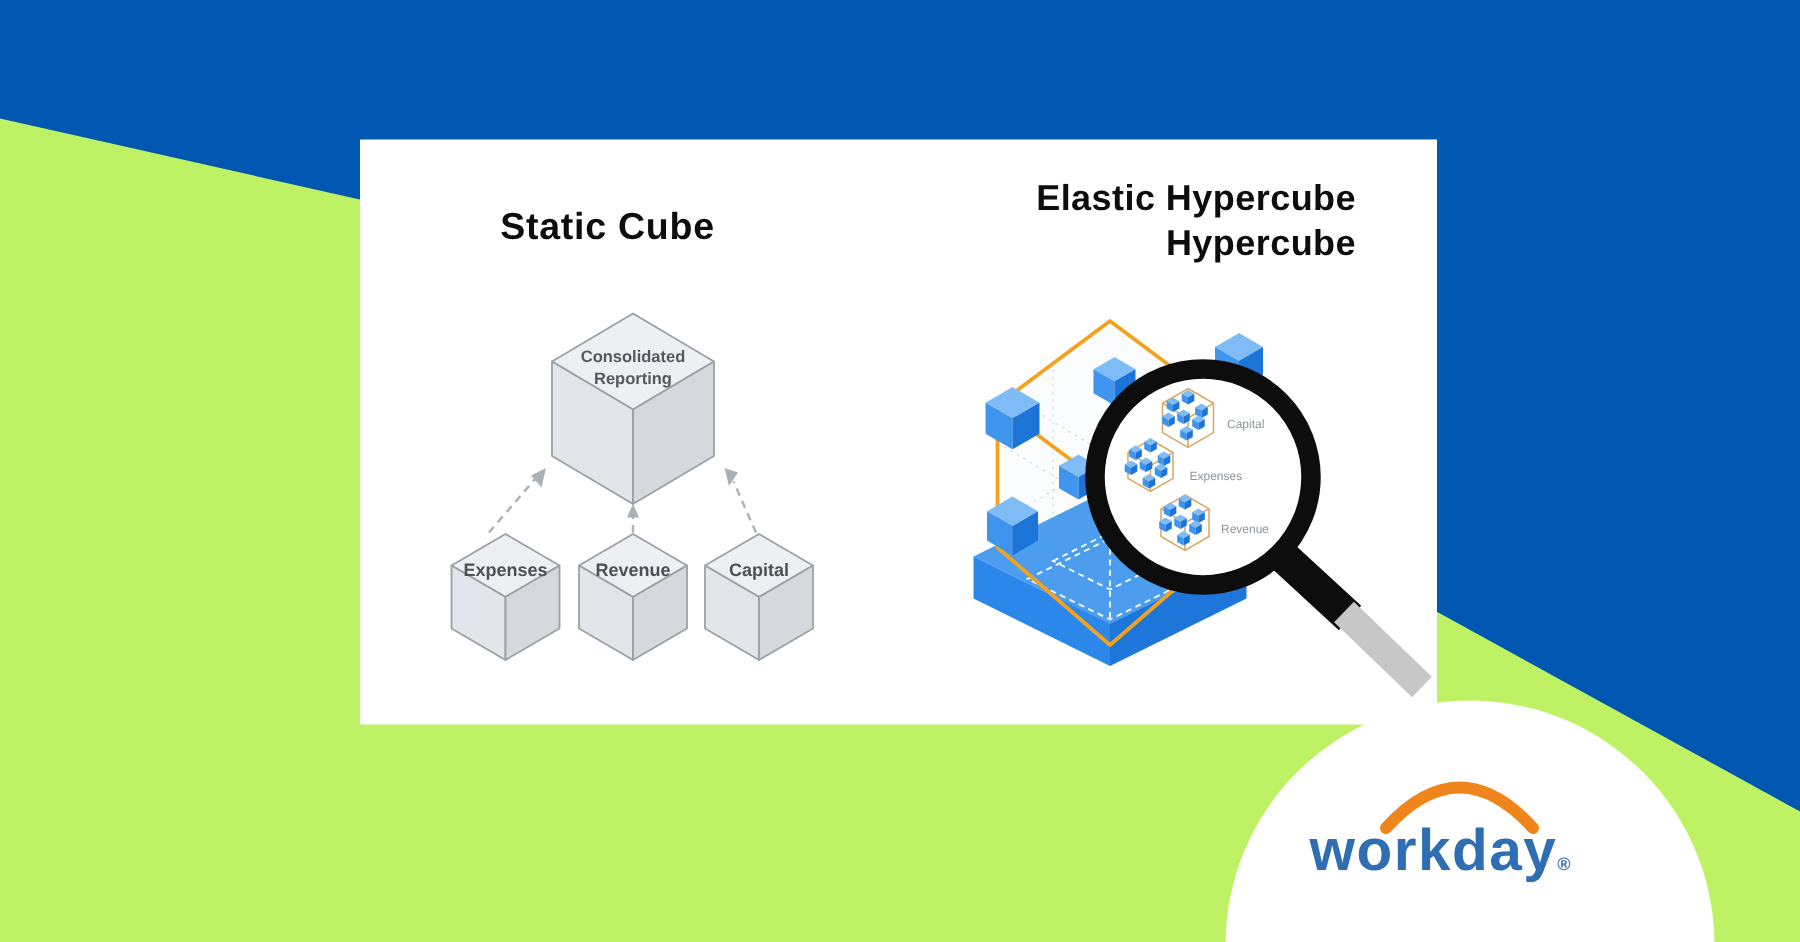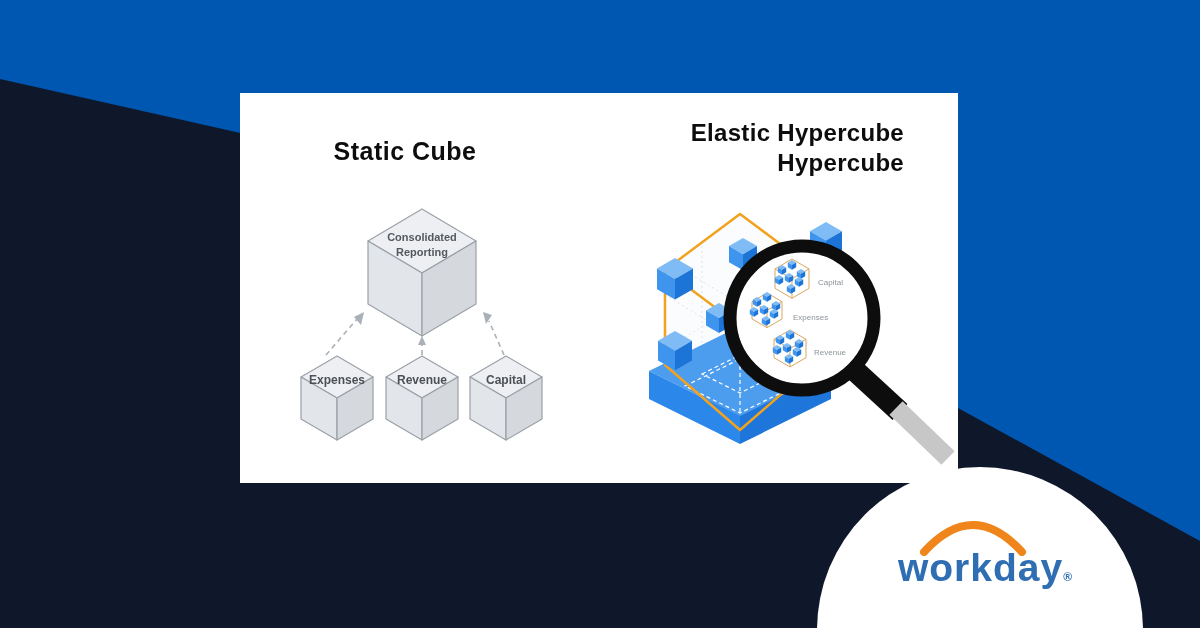--- a/index.html
+++ b/index.html
@@ -1,26 +1,26 @@
 <!DOCTYPE html>
 <html><head>
 <meta charset="utf-8">
 <style>
   html,body{margin:0;padding:0;background:#0A74E0;}
   .stage{position:relative;width:1200px;height:628px;overflow:hidden;
-         font-family:"Liberation Sans",sans-serif;background:#0f172a;}
+         font-family:"Liberation Sans",sans-serif;background:#bef264;}
   .bg{position:absolute;left:0;top:0;z-index:0;}
   .card{position:absolute;left:240px;top:93px;width:718px;height:390px;
         background:#ffffff;z-index:1;}
   .diagram{position:absolute;left:0;top:0;}
   .title-left{position:absolute;left:20px;top:44px;width:290px;text-align:center;
         font-size:25px;font-weight:bold;color:#0d0d0d;letter-spacing:.5px;}
   .title-right{position:absolute;left:380px;top:25px;width:284px;text-align:right;
         font-size:24px;font-weight:bold;color:#0d0d0d;line-height:30px;letter-spacing:.3px;}
-  .logo{position:absolute;left:873px;top:504px;width:200px;height:110px;z-index:2;text-align:right;}
+  .logo{position:absolute;left:873px;top:504px;width:200px;height:110px;z-index:2;text-align:left;}
   .logo-arc{position:absolute;left:45px;top:10px;}
   .logo-text{position:absolute;left:0;top:42px;width:200px;
         font-size:39px;font-weight:bold;color:#2F6EB2;letter-spacing:1px;}
   .logo-reg{font-size:12px;font-weight:bold;vertical-align:baseline;}
   svg text{font-family:"Liberation Sans",sans-serif;}
   .cube-label{font-size:12px;font-weight:bold;fill:#4c5157;}
   .big-cube-label{font-size:11px;font-weight:bold;fill:#55595f;}
   .lens-label{font-size:8px;fill:#8E9499;}
 </style>
 </head>

